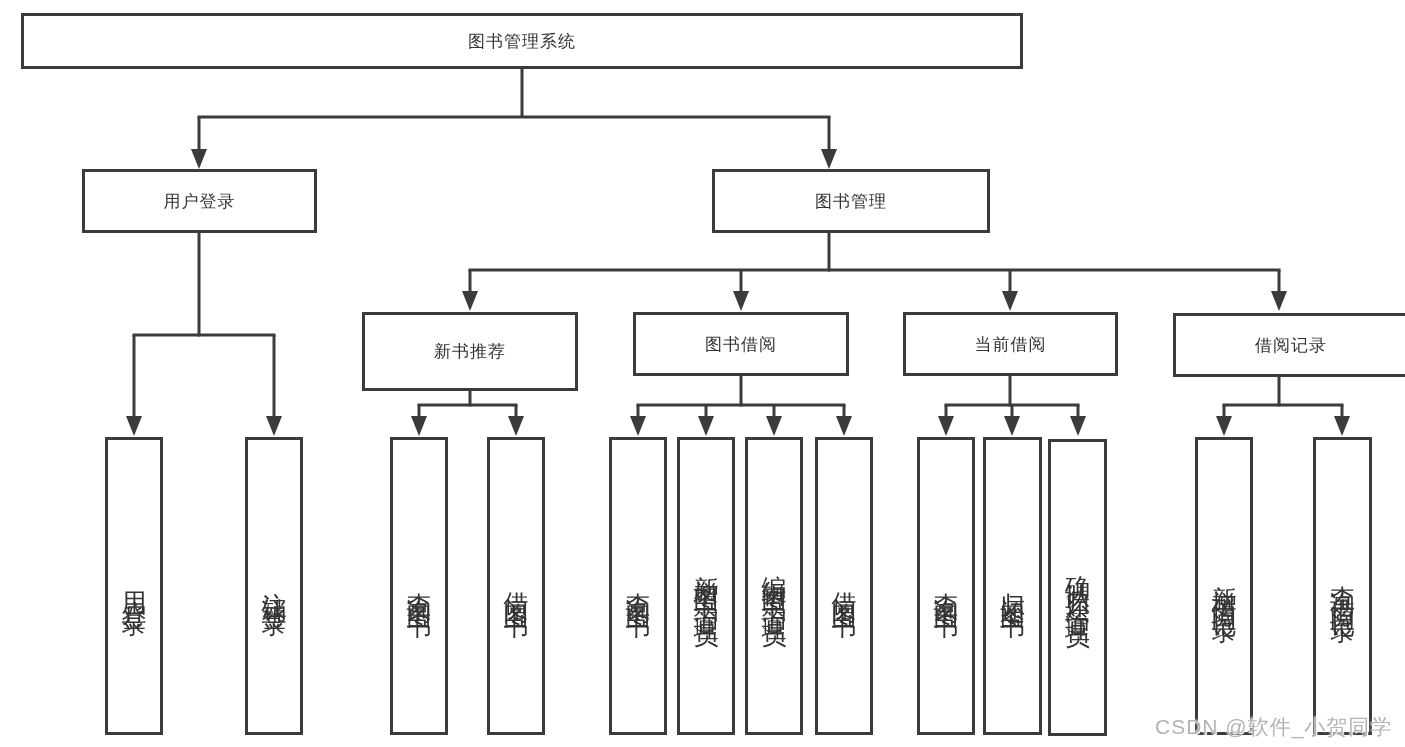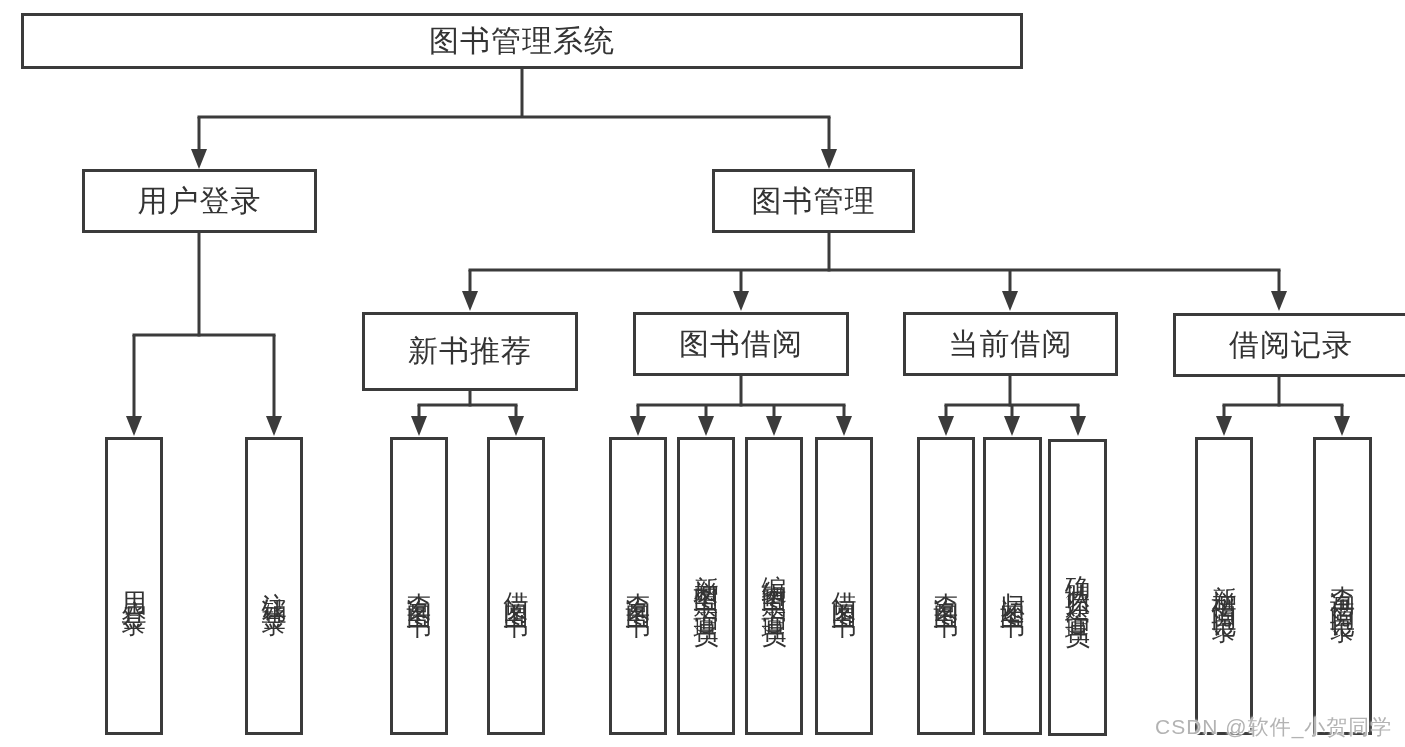--- a/index.html
+++ b/index.html
@@ -8,21 +8,21 @@
     font-family:"Liberation Sans","DejaVu Sans",sans-serif;
   }
   svg.connectors{position:absolute;left:0;top:0;z-index:1;}
   svg.connectors line{stroke:#3b3b3b;stroke-width:3;}
   svg.connectors polygon{fill:#3b3b3b;stroke:none;}
   .node{
     position:absolute;z-index:2;background:#ffffff;border:3px solid #3b3b3b;
     box-sizing:border-box;display:flex;align-items:center;justify-content:center;
     color:#333333;
   }
-  .node.h span{font-size:30px;letter-spacing:1px;white-space:nowrap;}
+  .node.h span{font-size:17px;letter-spacing:1px;white-space:nowrap;}
   .node.v span{
     writing-mode:vertical-rl;text-orientation:mixed;
     font-size:25px;letter-spacing:7px;line-height:1;white-space:nowrap;
   }
   #watermark{
     position:absolute;left:1155px;top:713px;z-index:5;
     font-size:21px;color:#b3b3b3;letter-spacing:1px;white-space:nowrap;
     text-shadow:0 0 2px #ffffff,0 0 3px #ffffff,1px 1px 0 #ffffff;
   }
 </style>
@@ -107,21 +107,21 @@
     </g>
   </svg>
 
   <div class="node h" style="left:21px;top:13px;width:1002px;height:56px">
     <span>图书管理系统</span>
   </div>
 
   <div class="node h" style="left:82px;top:169px;width:235px;height:64px">
     <span>用户登录</span>
   </div>
-  <div class="node h" style="left:712px;top:169px;width:203px;height:64px">
+  <div class="node h" style="left:712px;top:169px;width:278px;height:64px">
     <span>图书管理</span>
   </div>
 
   <div class="node h" style="left:362px;top:312px;width:216px;height:79px">
     <span>新书推荐</span>
   </div>
   <div class="node h" style="left:903px;top:312px;width:215px;height:64px">
     <span>当前借阅</span>
   </div>
   <div class="node h" style="left:633px;top:312px;width:216px;height:64px">

